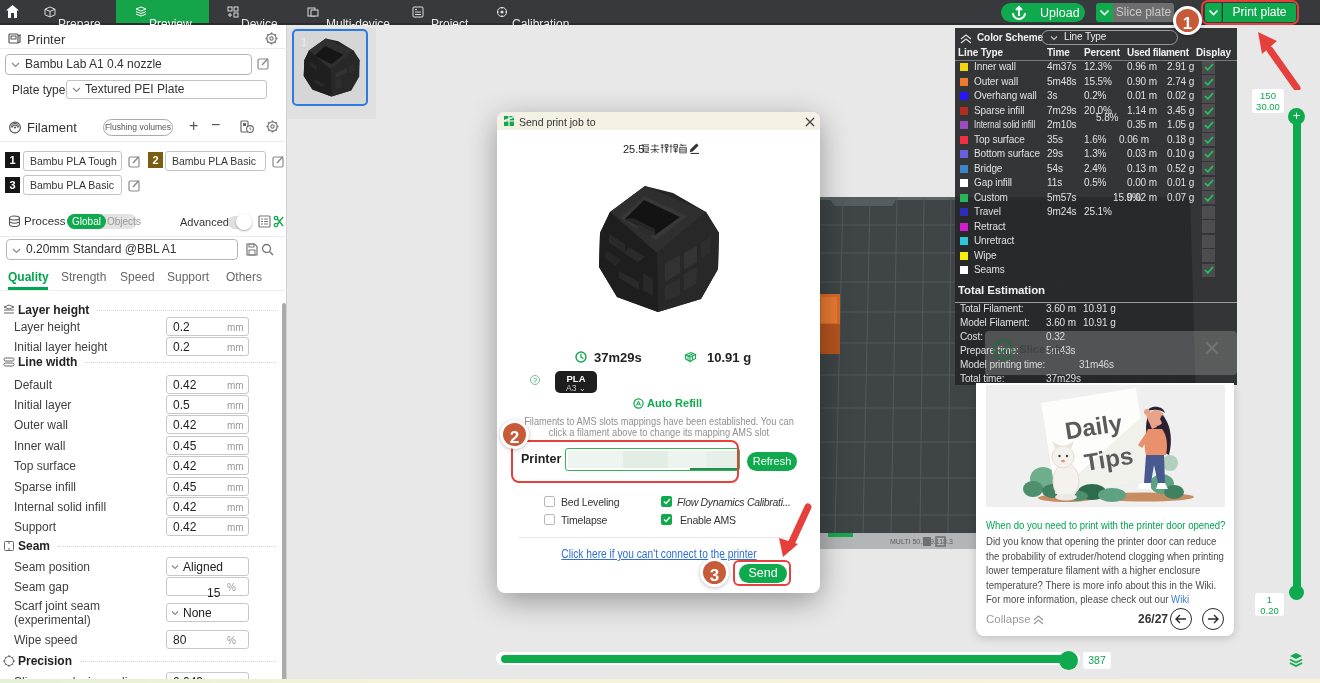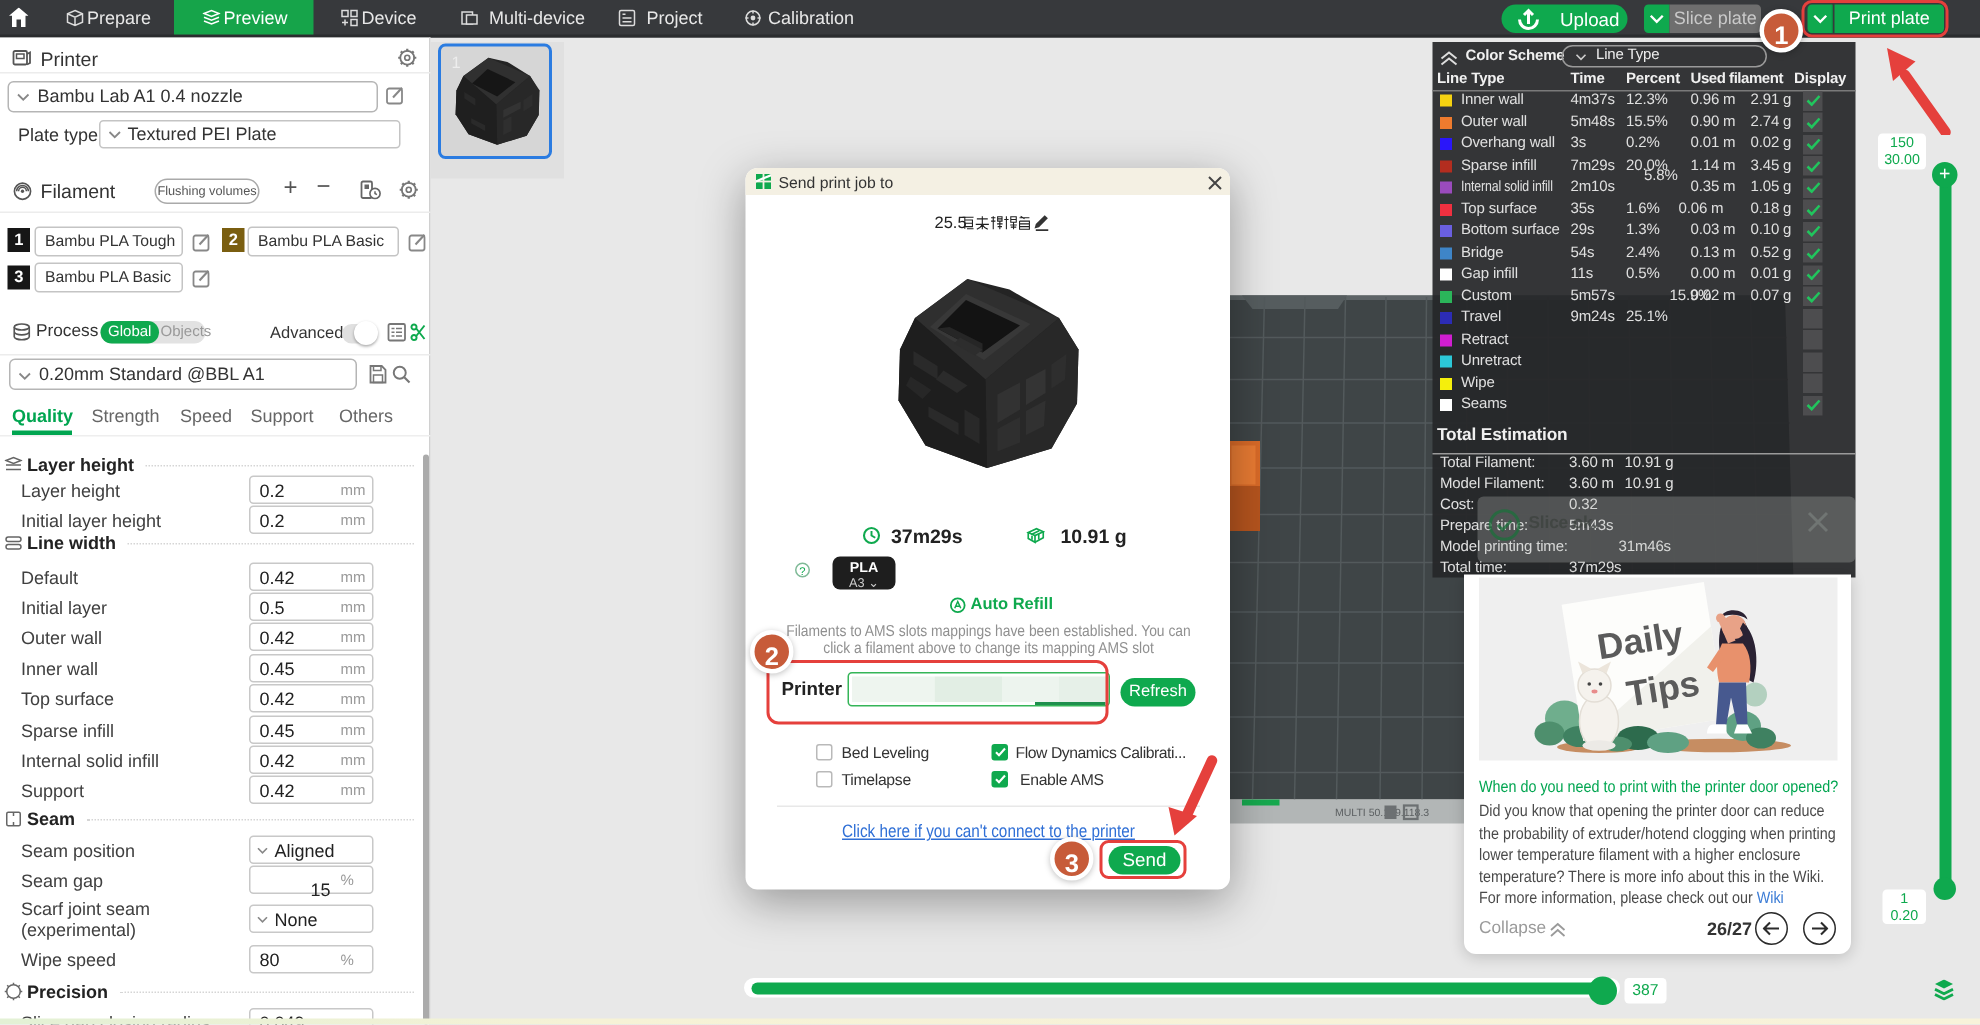--- a/index.html
+++ b/index.html
@@ -70,21 +70,21 @@
     <polygon points="99,64 112,55 112,72 99,80" fill="#2e2e2e"></polygon>
     <polygon points="14,52 30,62 30,72 14,61" fill="#292929"></polygon>
     <polygon points="24,90 44,100 44,108 24,97" fill="#2a2a2a"></polygon>
 </svg>
 
 <div class="abs" style="left:0;top:0;width:1320px;height:25px;background:#37393c;border-bottom:2px solid #2a2c2e;height:25px;"></div>
 <svg class="abs" style="left:6px;top:5px;" width="13" height="14" viewBox="0 0 13 14">
     <path d="M6.5 0 L13 5.5 L11 5.5 L11 13 L8 13 L8 8 L5 8 L5 13 L2 13 L2 5.5 L0 5.5 Z" fill="#fff"></path>
   </svg>
 <div class="abs" style="left:116px;top:0;width:93px;height:23px;background:#16a44a;"></div>
-<div class="abs" style="left:0;top:0;width:1168px;height:23px;color:#e8e8e8;font-size:12px;">
+<div class="abs" style="left:0;top:12px;width:1168px;height:23px;color:#e8e8e8;font-size:12px;">
   <span class="abs" style="left:58px;top:5px;">Prepare</span>
   <span class="abs" style="left:149px;top:5px;color:#fff;">Preview</span>
   <span class="abs" style="left:241px;top:5px;">Device</span>
   <span class="abs" style="left:326px;top:5px;">Multi-device</span>
   <span class="abs" style="left:431px;top:5px;">Project</span>
   <span class="abs" style="left:512px;top:5px;">Calibration</span>
 </div>
 
 <svg class="abs" style="left:44px;top:6px" width="12" height="12" viewBox="0 0 12 12">
     <path d="M6 1 L11 3.2 L11 8.8 L6 11 L1 8.8 L1 3.2 Z M1 3.2 L6 5.4 L11 3.2 M6 5.4 L6 11" fill="none" stroke="#dcdcdc" stroke-width="1"></path>
@@ -681,21 +681,21 @@
   </div>
   <div class="abs" style="left:193px;top:355.5px;width:47px;height:2.5px;background:#1f8f4d;"></div>
   <div class="abs" style="left:250px;top:340px;width:50px;height:19px;background:#0fa94e;border-radius:10px;color:#fff;font-size:11px;text-align:center;line-height:19px;">Refresh</div>
 
   <div class="abs" style="left:47px;top:383.5px;width:11px;height:11px;border:1px solid #b9b9b9;border-radius:2px;"></div>
   <div class="abs" style="left:64px;top:384px;font-size:10.5px;letter-spacing:-0.2px;">Bed Leveling</div>
   <div class="abs" style="left:164px;top:383.5px;width:11px;height:11px;background:#0fa94e;border-radius:2px;"></div>
   <svg class="abs" style="left:166px;top:386px;" width="8" height="7" viewBox="0 0 8 7">
       <path d="M1 3.5 L3 5.5 L7 1" fill="none" stroke="#fff" stroke-width="1.4"></path>
     </svg>
-  <div class="abs" style="left:180px;top:384px;font-size:10.5px;letter-spacing:-0.3px;">Flow Dynamics Calibrati...</div>
+  <div class="abs" style="left:180px;top:384px;font-size:10.5px;letter-spacing:-0.3px;font-style:italic;">Flow Dynamics Calibrati...</div>
   <div class="abs" style="left:47px;top:401.5px;width:11px;height:11px;border:1px solid #b9b9b9;border-radius:2px;"></div>
   <div class="abs" style="left:64px;top:402px;font-size:10.5px;letter-spacing:-0.2px;">Timelapse</div>
   <div class="abs" style="left:164px;top:401.5px;width:11px;height:11px;background:#0fa94e;border-radius:2px;"></div>
   <svg class="abs" style="left:166px;top:404px;" width="8" height="7" viewBox="0 0 8 7">
       <path d="M1 3.5 L3 5.5 L7 1" fill="none" stroke="#fff" stroke-width="1.4"></path>
     </svg>
   <div class="abs" style="left:183px;top:402px;font-size:10.5px;letter-spacing:-0.2px;">Enable AMS</div>
 
   <div class="abs" style="left:21px;top:425px;width:282px;height:1px;background:#e8e8e8;"></div>
   <div class="abs" style="left:161.5px;top:435px;font-size:12px;color:#2f6fd6;transform:translateX(-50%) scaleX(0.85);text-decoration:underline;">Click here if you can't connect to the printer</div>

